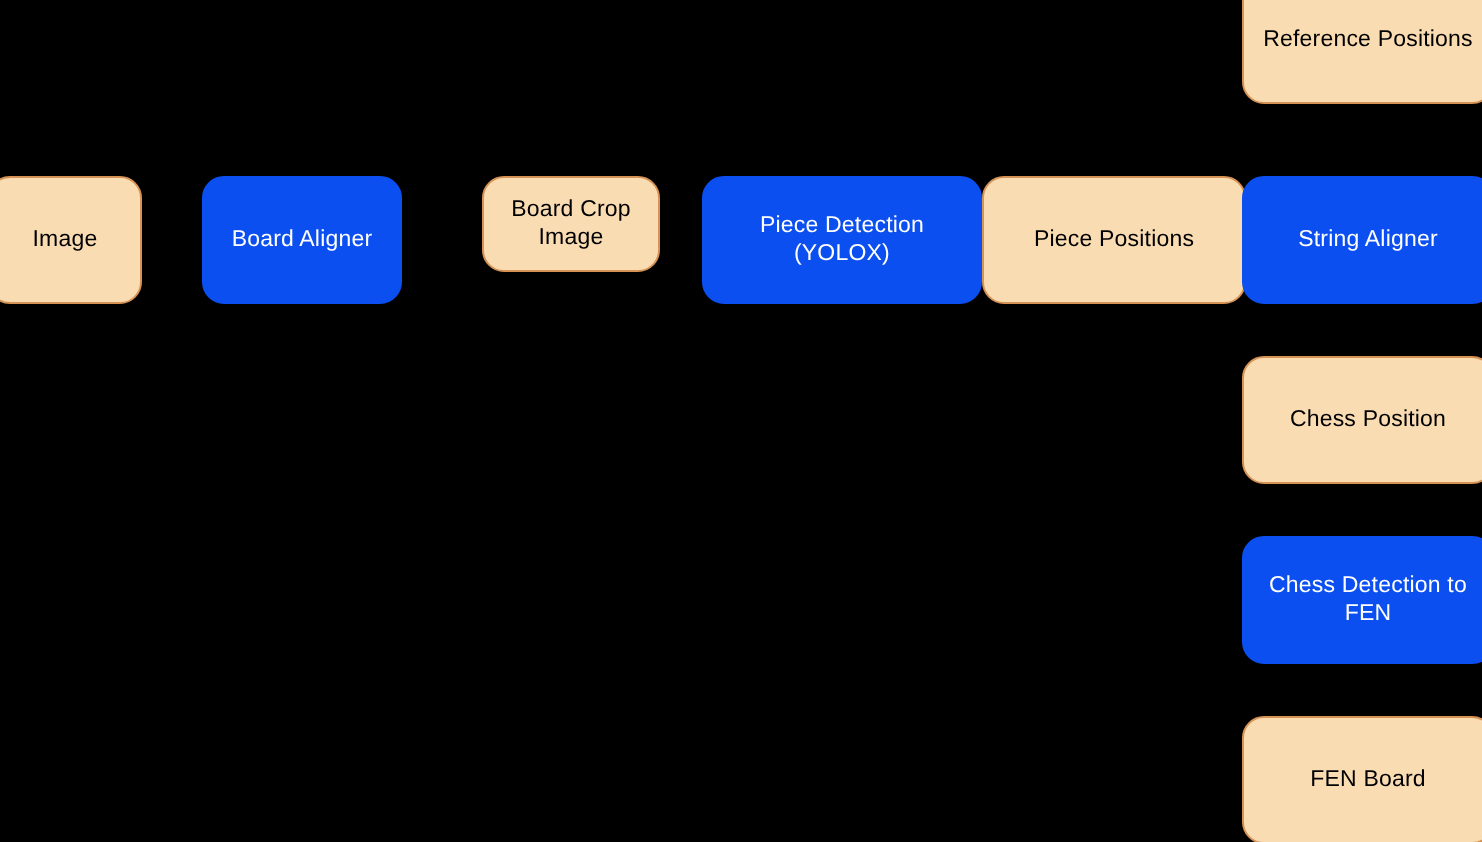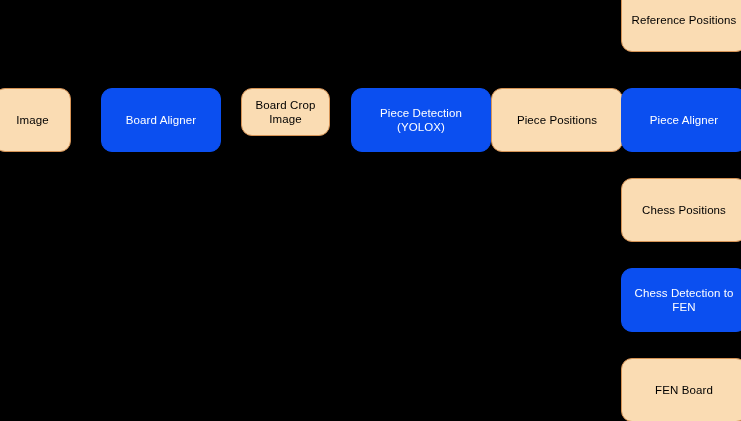--- a/index.html
+++ b/index.html
@@ -50,25 +50,25 @@
     color: #ffffff;
     font-size: 11.5px;
     font-weight: 400;
   }
 </style>
 </head>
 <body>
 
 <div id="canvas">
     <div class="node data" style="left: -6px; top: 88px; width: 77px; height: 64px;"><span>Image</span></div>
-    <div class="node process" style="left: 101px; top: 88px; width: 120px; height: 64px;"><span>Board Aligner</span></div>
+    <div class="node process" style="left: 101px; top: 88px; width: 100px; height: 64px;"><span>Board Aligner</span></div>
     <div class="node data" style="left: 241px; top: 88px; width: 89px; height: 48px;"><span>Board Crop
 Image</span></div>
     <div class="node process" style="left: 351px; top: 88px; width: 140px; height: 64px;"><span>Piece Detection
 (YOLOX)</span></div>
     <div class="node data" style="left: 491px; top: 88px; width: 132px; height: 64px;"><span>Piece Positions</span></div>
     <div class="node data" style="left: 621px; top: -12px; width: 126px; height: 64px;"><span>Reference Positions</span></div>
-    <div class="node process" style="left: 621px; top: 88px; width: 126px; height: 64px;"><span>Piece Aligner</span></div>
-    <div class="node data" style="left: 621px; top: 178px; width: 126px; height: 64px;"><span>Chess Positions</span></div>
+    <div class="node process" style="left: 621px; top: 88px; width: 126px; height: 64px;"><span>String Aligner</span></div>
+    <div class="node data" style="left: 621px; top: 178px; width: 126px; height: 64px;"><span>Chess Position</span></div>
     <div class="node process" style="left: 621px; top: 268px; width: 126px; height: 64px;"><span>Chess Detection to
 FEN</span></div>
     <div class="node data" style="left: 621px; top: 358px; width: 126px; height: 64px;"><span>FEN Board</span></div>
   </div>
 
 </body></html>

